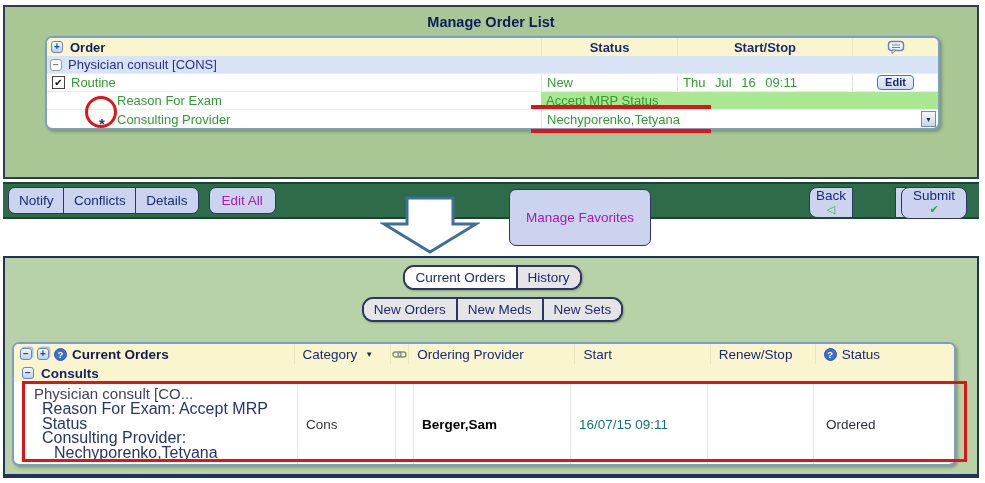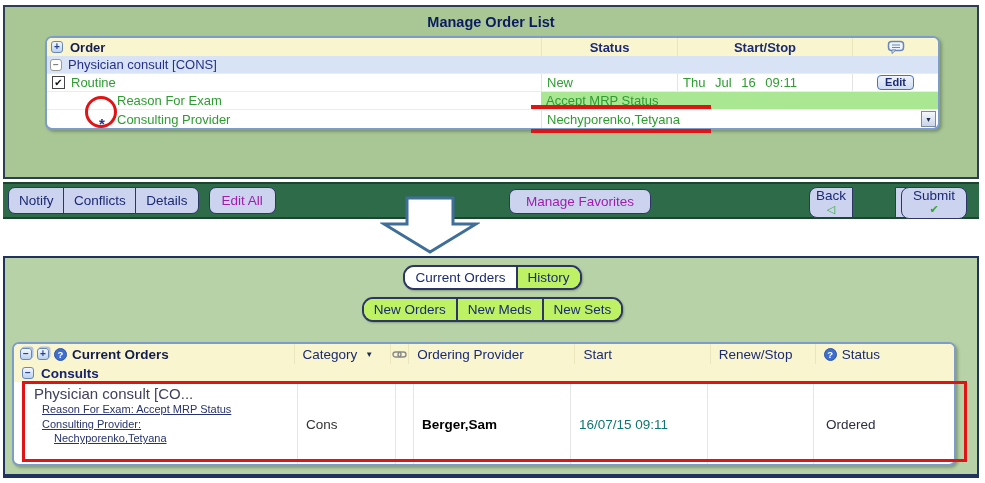--- a/index.html
+++ b/index.html
@@ -77,21 +77,21 @@
   .tab { font-size: 13.5px; color: #1b2a73; background: #ccd3ef;
     border: 1.5px solid #2c3566; padding: 5px 10px; margin-left: -1.5px;
     white-space: nowrap; }
   .tab:first-child { margin-left: 0; border-radius: 7px 0 0 7px; }
   .tab.last { border-radius: 0 7px 7px 0; }
   .tab.active { background: #ffffff; }
   .btn { font-size: 13.5px; color: #a21caf; background: #ccd3ef;
     border: 1.5px solid #2c3566; border-radius: 7px; padding: 5px 12px;
     white-space: nowrap; }
   #edit-all { margin-left: 10px; }
-  #manage-fav { position: absolute; left: 506px; top: 5px; padding: 4px 16px; }
+  #manage-fav { position: absolute; left: 506px; top: 5px; padding: 20px 16px; }
   .nav2 { position: absolute; top: 3px; display: flex; text-align: center; gap: 43px; }
   #back-next { left: 806px; }
   .bn { width: 44px; height: 31px; background: #ccd3ef; border: 1.5px solid #2c3566;
     font-size: 13.5px; color: #1b2a73; line-height: 14px; padding-top: 1px; }
   .bn:first-child { border-radius: 8px 0 0 8px; }
   .bn + .bn { margin-left: -1.5px; border-radius: 0 8px 8px 0; }
   #submit-btn { position: absolute; left: 898px; top: 3px; width: 66px; height: 32px;
     background: #ccd3ef; border: 1.5px solid #2c3566; border-radius: 8px;
     font-size: 13.5px; color: #1b2a73; text-align: center; line-height: 14px;
     padding-top: 1px; }
@@ -102,21 +102,21 @@
 
   
   #bottom-box { position: absolute; left: 3px; top: 256px; width: 976px; height: 222px;
     background: #b8d2a7; border: 2.5px solid #22325f; border-bottom-width: 4px; }
   .center-row { position: absolute; left: 0; width: 100%; display: flex;
     justify-content: center; }
   #view-tabs-row { top: 265px; }
   #new-tabs-row { top: 297px; }
   .pill-group { display: flex; border: 2px solid #2c3566; border-radius: 11px;
     overflow: hidden; background: #ccd3ef; box-shadow: 1px 1px 2px rgba(30,40,30,0.3); }
-  .pill { font-size: 13.5px; color: #1b2a73; padding: 3px 10px; background: #bef264;
+  .pill { font-size: 13.5px; color: #1b2a73; padding: 3px 10px; background: #e5e5e5;
     white-space: nowrap; }
   .pill.active { background: #ffffff; }
   .pill + .pill { border-left: 2px solid #2c3566; }
 
   #bottom-panel { position: absolute; left: 12px; top: 342px; width: 944px; height: 124px;
     background: #ffffff; border: 2px solid #7d9cc9; border-radius: 7px;
     box-shadow: 2px 2px 3px rgba(40,60,40,0.35); overflow: hidden; }
   .brow { display: flex; width: 100%; font-size: 13.5px; }
   .bc1 { width: 283px; } .bc2 { width: 98px; } .bc3 { width: 18px; }
   .bc4 { width: 157px; } .bc5 { width: 137px; } .bc6 { width: 106px; }
@@ -131,21 +131,21 @@
   .b-head .bc7 { padding-left: 8px; }
   .sort-ind { font-size: 8px; margin-left: 8px; color: #1d2a50; }
   .b-group { height: 18px; background: #f9f5cf; align-items: center; }
   .b-group .gcell { display: flex; align-items: center; padding-left: 8px;
     font-weight: bold; color: #16226e; width: 100%; }
   .b-main { flex: 1; height: 84px; }
   .b-main > div { border-left: 1px solid #e5e5e5; }
   .b-main > div:first-child { border-left: none; }
   .b-main .bc1 { padding: 3px 0 0 20px; }
   .order-name { font-size: 15px; color: #40405c; }
-  .order-det { font-size: 11px; color: #27336e; padding-left: 8px; line-height: 14.5px; text-decoration: underline; }
+  .order-det { font-size: 16px; color: #27336e; padding-left: 8px; line-height: 14.5px; }
   .order-det.ind { padding-left: 20px; }
   .vcenter-cell { display: flex; align-items: center; padding-left: 8px; }
   .cat-txt { color: #333333; }
   .prov-txt { font-weight: bold; color: #000000; }
   .start-txt { color: #0f766e; }
   .status-txt { color: #2c2c44; }
 </style>
 </head>
 <body>
 

